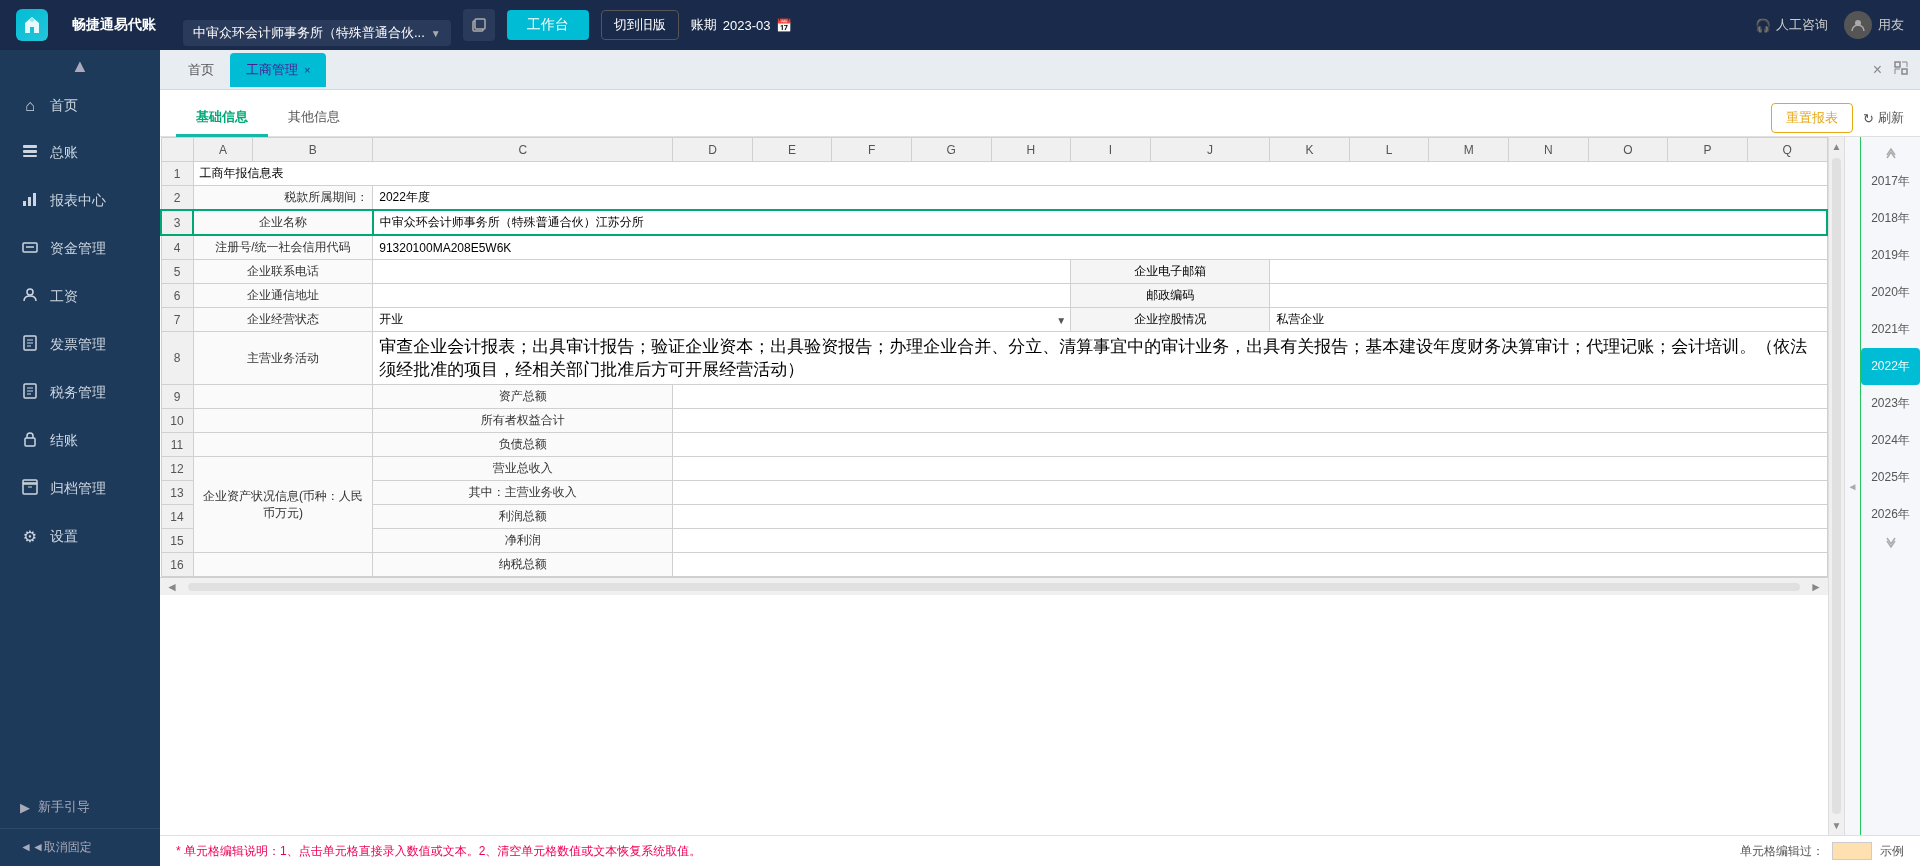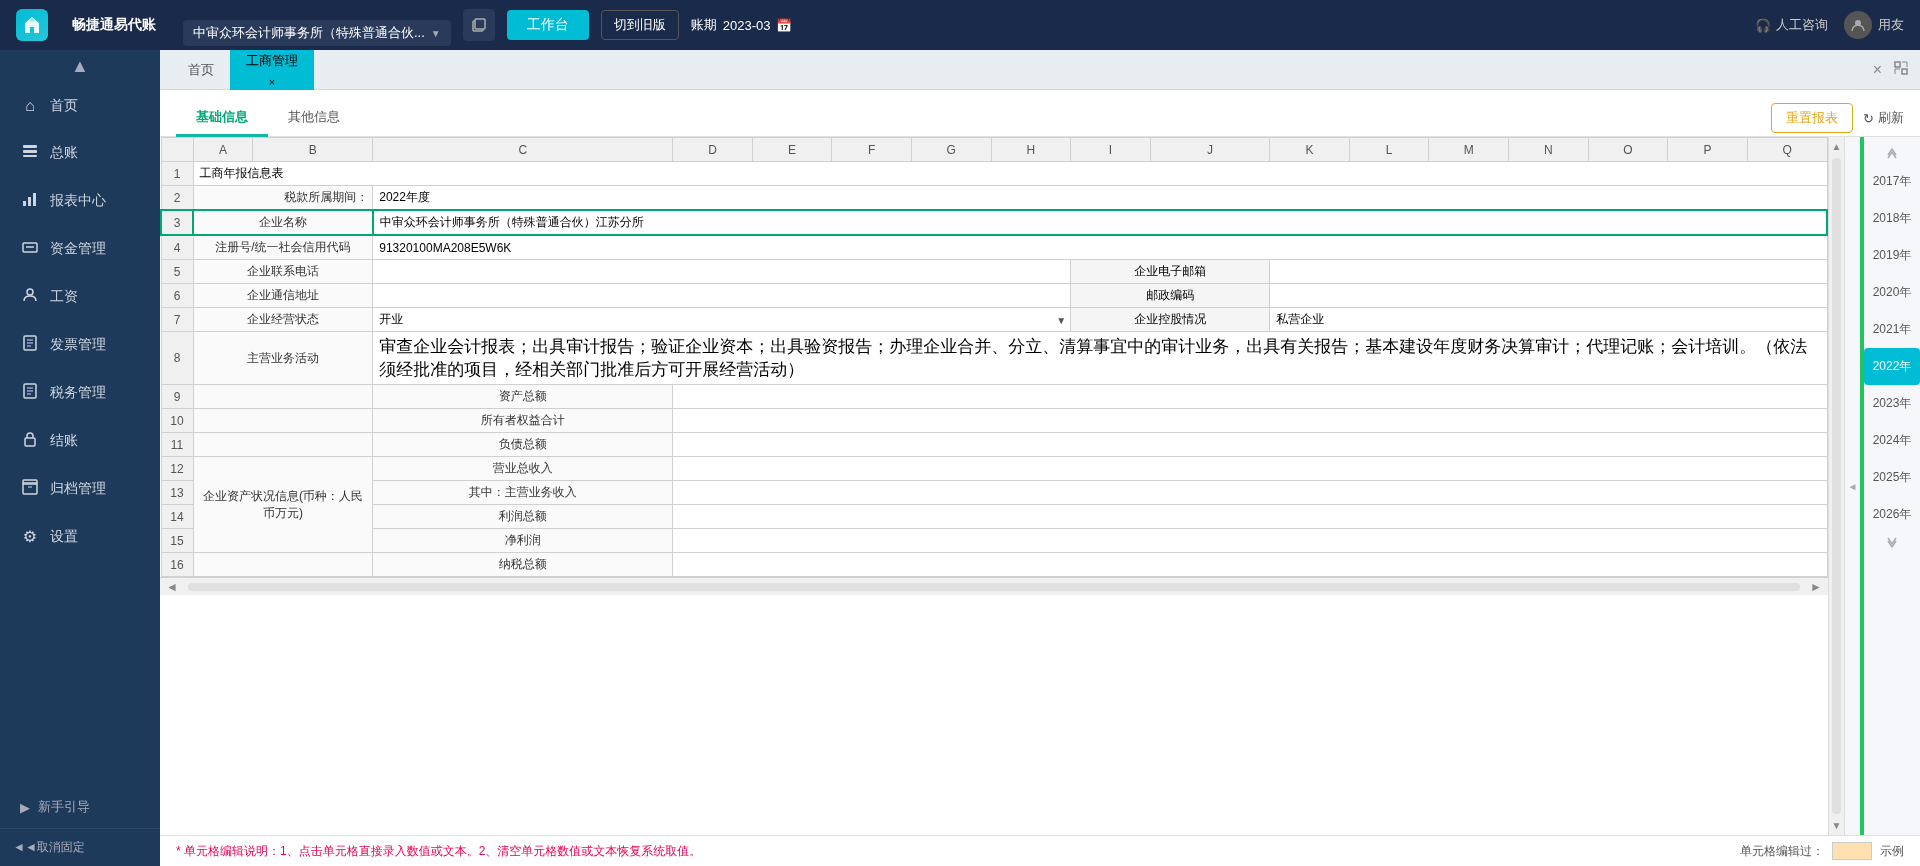--- a/index.html
+++ b/index.html
@@ -26,50 +26,50 @@
 
     
     .main-layout { display: flex; flex: 1; overflow: hidden; }
 
     
     .sidebar { width: 160px; background: #1e3a5a; display: flex; flex-direction: column; flex-shrink: 0; overflow-y: auto; }
     .nav-item { display: flex; align-items: center; gap: 10px; padding: 14px 20px; color: #cdd6e0; cursor: pointer; font-size: 14px; transition: background 0.2s; }
     .nav-icon { font-size: 16px; width: 20px; text-align: center; }
     .sidebar-bottom { margin-top: auto; }
     .new-guide { display: flex; align-items: center; gap: 8px; padding: 12px 20px; color: #aab; cursor: pointer; font-size: 13px; }
-    .cancel-fixed { display: flex; align-items: center; gap: 8px; padding: 10px 13px; color: #aab; cursor: pointer; font-size: 12px; border-top: 1px solid #2a4a6a; }
+    .cancel-fixed { display: flex; align-items: center; gap: 8px; padding: 10px 20px; color: #aab; cursor: pointer; font-size: 12px; border-top: 1px solid #2a4a6a; }
     .sidebar-scroll-btn { display: flex; justify-content: center; padding: 6px; cursor: pointer; color: #aab; font-size: 18px; }
 
     
     .content-area { flex: 1; display: flex; flex-direction: column; background: #f0f2f5; overflow: hidden; position: relative; }
 
     
     .tab-bar { display: flex; align-items: center; background: #e8edf2; padding: 0 12px; height: 40px; border-bottom: 1px solid #d0d8e0; flex-shrink: 0; }
     .tab-item { display: flex; align-items: center; gap: 6px; padding: 8px 16px; font-size: 13px; cursor: pointer; color: #555; border-radius: 4px 4px 0 0; }
-    .tab-item.active { background: #00bcd4; color: #000000; flex-direction: column; }
+    .tab-item.active { background: #00bcd4; color: #4c1d95; }
     .tab-home { color: #555; }
     .tab-close { font-size: 11px; cursor: pointer; }
 
     
     .page-content { flex: 1; background: white; margin: 0; overflow: hidden; display: flex; flex-direction: column; }
 
     
     .sub-tabs { display: flex; align-items: center; padding: 10px 16px 0; border-bottom: 1px solid #e0e0e0; background: white; flex-shrink: 0; }
     .sub-tab { padding: 8px 20px; font-size: 13px; cursor: pointer; color: #555; border-bottom: 3px solid transparent; margin-bottom: -1px; }
     .sub-tab.active { color: #00a878; border-bottom: 3px solid #14b8a6; font-weight: bold; }
     .sub-tab-actions { margin-left: auto; display: flex; gap: 10px; align-items: center; }
     .reset-btn { border: 1px solid #e6a817; color: #e6a817; background: white; border-radius: 4px; padding: 5px 14px; font-size: 13px; cursor: pointer; font-family: inherit; }
     .refresh-btn { display: flex; align-items: center; gap: 4px; color: #555; font-size: 13px; cursor: pointer; background: none; border: none; font-family: inherit; }
 
     
     .spreadsheet-wrapper { flex: 1; overflow: hidden; display: flex; flex-direction: row; }
     .spreadsheet-container { flex: 1; overflow: auto; position: relative; }
 
     
-    .year-panel { width: 60px; background: #f5f7fa; border-left: 4px solid #22c55e; display: flex; flex-direction: column; align-items: center; padding-top: 4px; flex-shrink: 0; }
+    .year-panel { width: 60px; background: #f5f7fa; border-left: 1px solid #22c55e; display: flex; flex-direction: column; align-items: center; padding-top: 4px; flex-shrink: 0; }
     .year-panel-nav { width: 100%; display: flex; justify-content: center; padding: 4px 0; cursor: pointer; color: #aaa; font-size: 16px; }
     .year-item { width: 100%; text-align: center; padding: 10px 4px; font-size: 12px; color: #555; cursor: pointer; }
     .year-item.active { background: #00bcd4; color: white; border-radius: 4px; }
 
     
     .spreadsheet-table { border-collapse: collapse; min-width: 1200px; }
     .spreadsheet-table th, .spreadsheet-table td { border: 1px solid #d0d0d0; padding: 3px 6px; font-size: 12px; white-space: nowrap; }
 
     
     .col-header { background: #f0f0f0; text-align: center; font-weight: normal; color: #555; height: 24px; }

